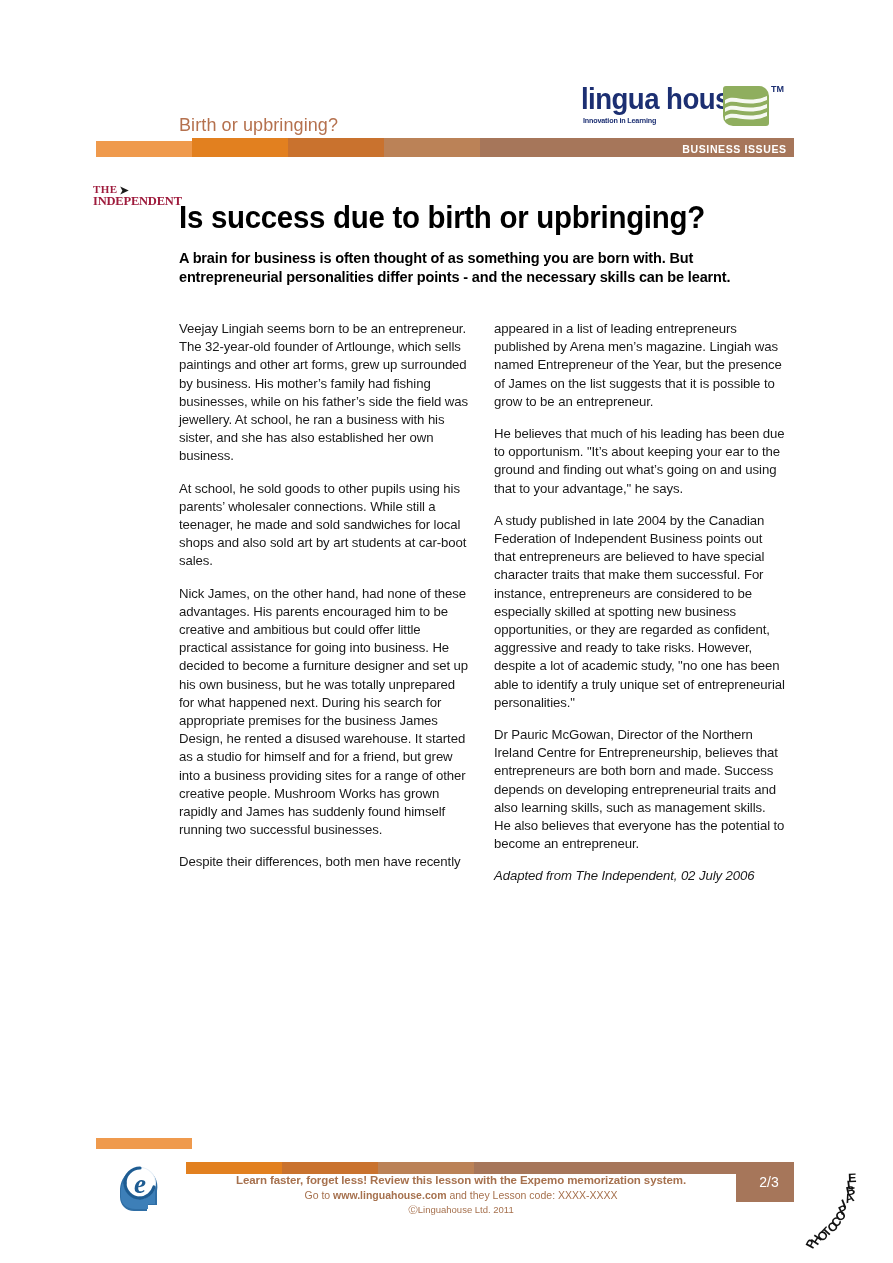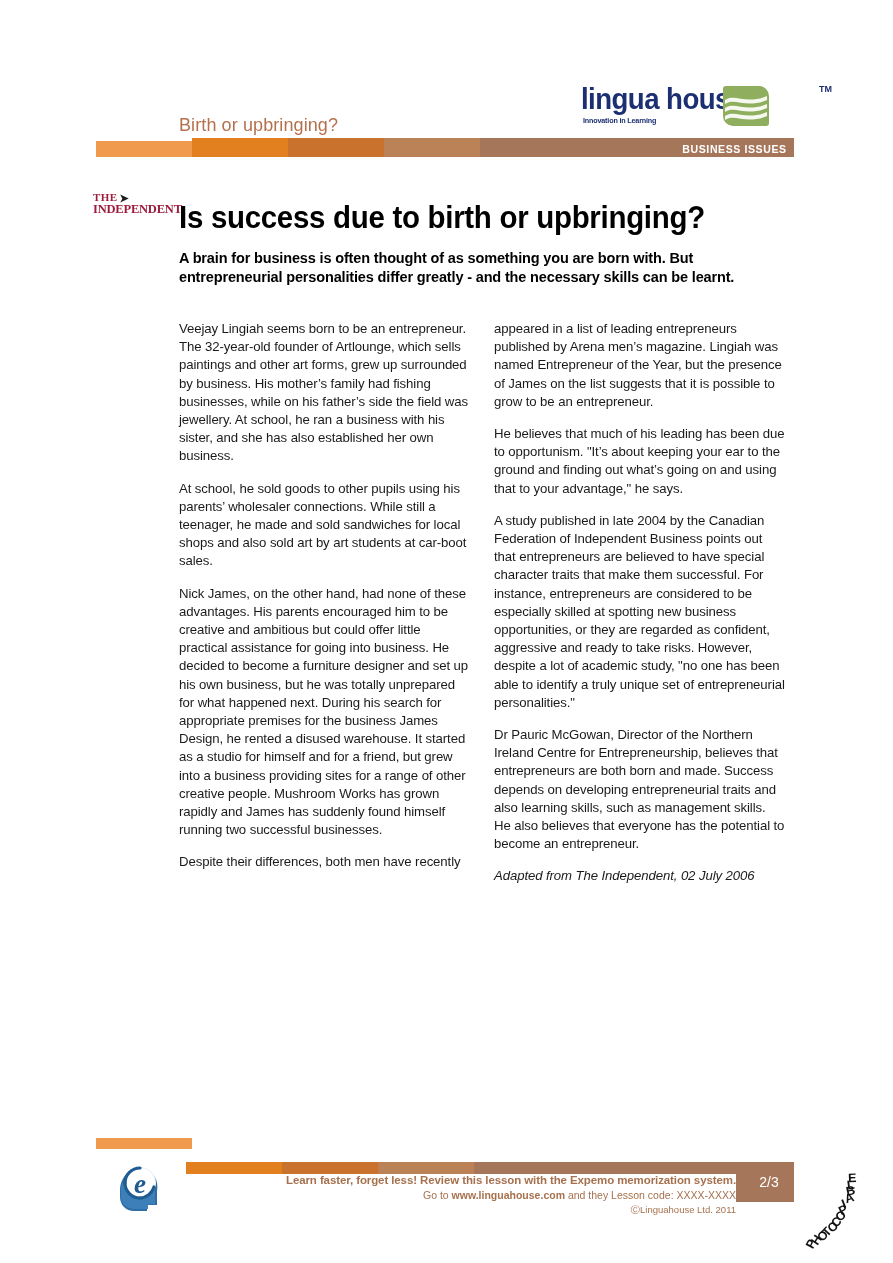--- a/index.html
+++ b/index.html
@@ -78,21 +78,20 @@
     overflow: hidden;
   }
   .logo-mark svg { display: block; }
   .logo-tm {
     position: absolute;
     left: 190px;
     top: 0px;
     font-size: 9px;
     font-weight: 700;
     color: #1c2f72;
-    margin-left: 48px;
   }
 
   
   .headerbar {
     position: absolute;
     left: 96px;
     top: 138px;
     width: 698px;
     height: 19px;
   }
@@ -124,21 +123,20 @@
     width: 96px;
     color: #9e1b3c;
     line-height: 11px;
   }
   .independent .l1 {
     font-family: "Liberation Serif", serif;
     font-size: 11px;
     font-weight: 700;
     letter-spacing: 0.4px;
     position: relative;
-    margin-top: 8px;
   }
   .independent .l2 {
     font-family: "Liberation Serif", serif;
     font-size: 12.5px;
     font-weight: 700;
     letter-spacing: -0.2px;
     white-space: nowrap;
   }
   .independent .eagle {
     display: inline-block;
@@ -246,21 +244,21 @@
     text-align: center;
     font-size: 14px;
     color: #ffffff;
   }
 
   .footer-text {
     position: absolute;
     left: 186px;
     top: 1172px;
     width: 550px;
-    text-align: right;
+    text-align: center;
     color: #a6714e;
   }
   .footer-text .f1 {
     font-size: 11.5px;
     font-weight: 700;
     line-height: 16px;
     letter-spacing: -0.1px;
   }
   .footer-text .f2 {
     font-size: 10.5px;
@@ -316,21 +314,21 @@
     <div class="seg" style="left: 384px; width: 314px; background: rgb(166, 118, 90);"></div>
     <div class="label">BUSINESS ISSUES</div>
   </div>
 
   <div class="independent" style="color: rgb(158, 27, 60);">
     <div class="l1"><span>THE</span><span class="eagle">➤</span></div>
     <div class="l2">INDEPENDENT</div>
   </div>
 
   <div class="headline">Is success due to birth or upbringing?</div>
-  <div class="subhead">A brain for business is often thought of as something you are born with. But entrepreneurial personalities differ greatly - and the necessary skills can be learnt.</div>
+  <div class="subhead">A brain for business is often thought of as something you are born with. But entrepreneurial personalities differ points - and the necessary skills can be learnt.</div>
 
   <div class="columns">
     <div class="col">
       <p>Veejay Lingiah seems born to be an entrepreneur. The 32-year-old founder of Artlounge, which sells paintings and other art forms, grew up surrounded by business. His mother’s family had fishing businesses, while on his father’s side the field was jewellery. At school, he ran a business with his sister, and she has also established her own business.</p>
       <p>At school, he sold goods to other pupils using his parents’ wholesaler connections. While still a teenager, he made and sold sandwiches for local shops and also sold art by art students at car-boot sales.</p>
       <p>Nick James, on the other hand, had none of these advantages. His parents encouraged him to be creative and ambitious but could offer little practical assistance for going into business. He decided to become a furniture designer and set up his own business, but he was totally unprepared for what happened next. During his search for appropriate premises for the business James Design, he rented a disused warehouse. It started as a studio for himself and for a friend, but grew into a business providing sites for a range of other creative people. Mushroom Works has grown rapidly and James has suddenly found himself running two successful businesses.</p>
       <p>Despite their differences, both men have recently</p>
     </div>
     <div class="col">
       <p>appeared in a list of leading entrepreneurs published by Arena men’s magazine. Lingiah was named Entrepreneur of the Year, but the presence of James on the list suggests that it is possible to grow to be an entrepreneur.</p>

